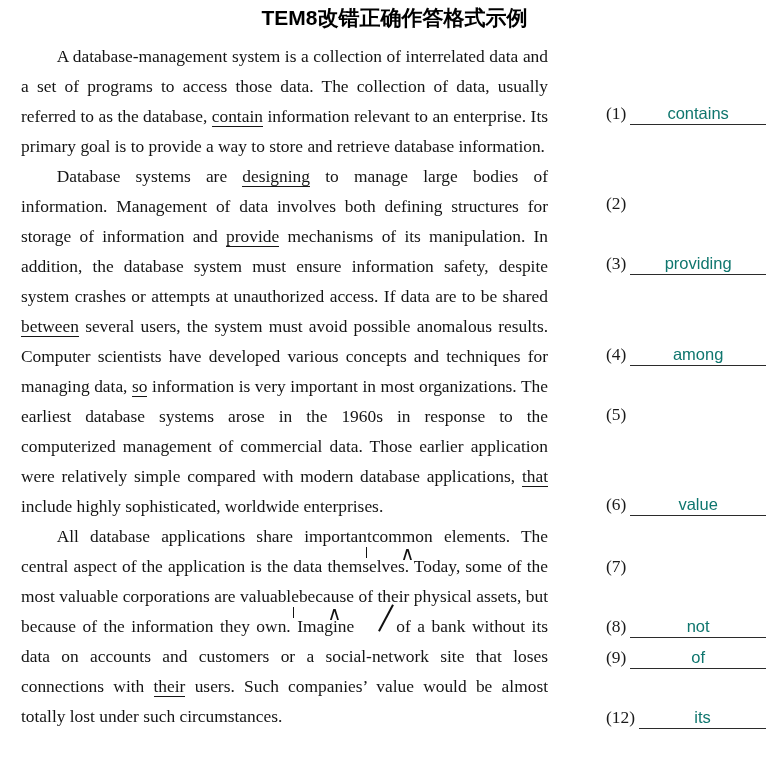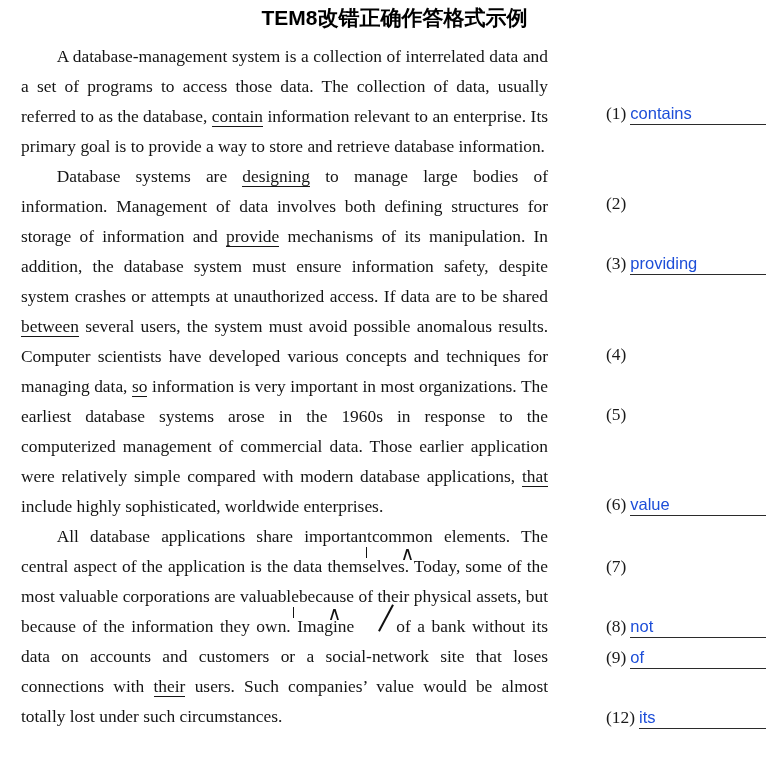--- a/index.html
+++ b/index.html
@@ -131,24 +131,24 @@
     font-size: 17.4px;
     color: #1a1a1a;
     flex: 0 0 auto;
     white-space: nowrap;
   }
   .answer-blank {
     flex: 1 1 auto;
     margin-left: 4px;
     border-bottom: 1.2px solid #2b2b2b;
     height: 20px;
-    text-align: left;
+    text-align: center;
     font-family: "Liberation Sans", "DejaVu Sans", sans-serif;
     font-size: 16.5px;
-    color: #1d4ed8;
+    color: #0f766e;
     line-height: 19px;
     white-space: nowrap;
     overflow: visible;
   }
 </style>
 </head>
 <body>
 
 <div id="page">
 
@@ -175,20 +175,21 @@
       <span class="answer-num">(2)</span>
     </div>
 
     <div class="answer-row" style="top:253px">
       <span class="answer-num">(3)</span>
       <span class="answer-blank">providing</span>
     </div>
 
     <div class="answer-row" style="top:344px">
       <span class="answer-num">(4)</span>
+      <span class="answer-blank">among</span>
     </div>
 
     <div class="answer-row" style="top:404px">
       <span class="answer-num">(5)</span>
     </div>
 
     <div class="answer-row" style="top:494px">
       <span class="answer-num">(6)</span>
       <span class="answer-blank">value</span>
     </div>

